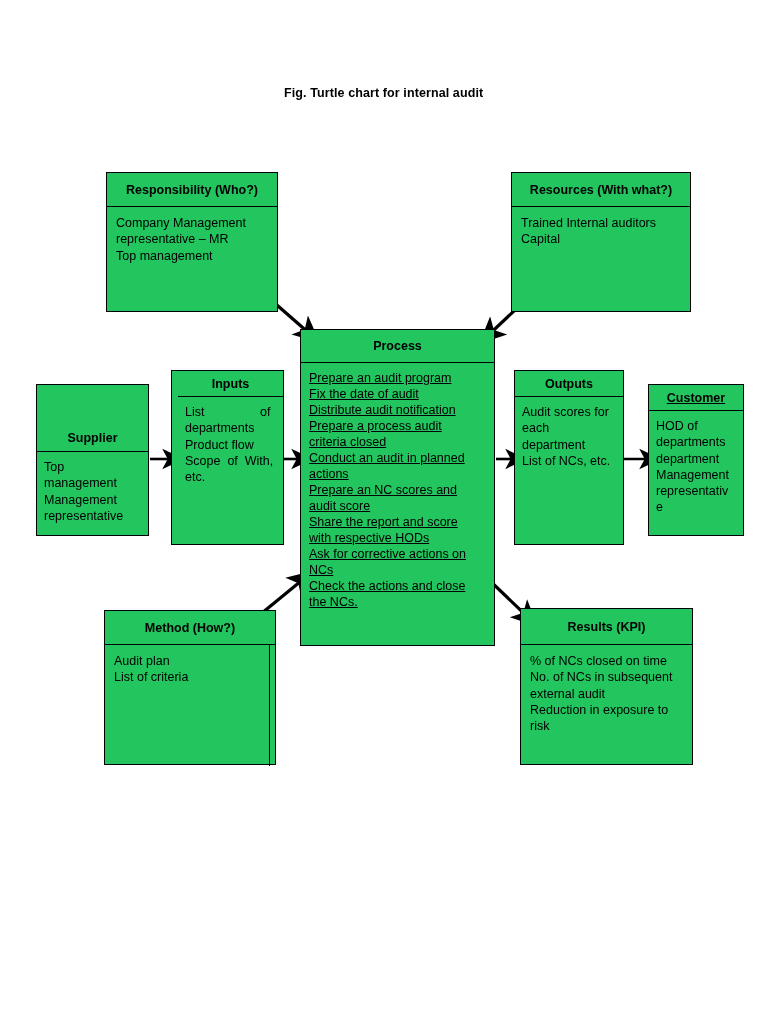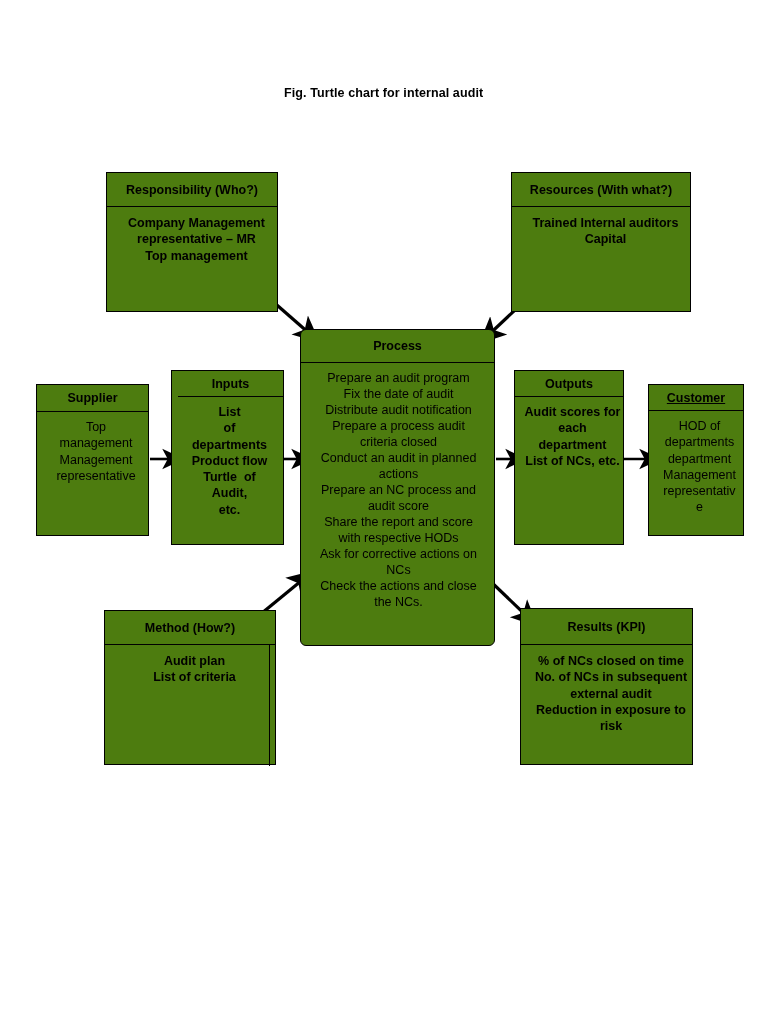--- a/index.html
+++ b/index.html
@@ -1,50 +1,50 @@
 <!DOCTYPE html>
 <html><head>
 <meta charset="utf-8">
 <style>
   html,body{margin:0;padding:0;background:#ffffff;}
   body{width:768px;height:1024px;position:relative;overflow:hidden;
        font-family:"Liberation Sans",sans-serif;color:#000;}
-  #canvas{position:absolute;inset:0;width:768px;height:921px;text-align:center;}
+  #canvas{position:absolute;inset:0;width:768px;height:921px;}
   svg.arrows{position:absolute;left:0;top:0;width:768px;height:1024px;pointer-events:none;}
 
   .fig-title{position:absolute;left:284px;top:86px;font-size:12.5px;font-weight:bold;
              letter-spacing:.1px;white-space:nowrap;}
 
-  .tbox{position:absolute;box-sizing:border-box;border:1.6px solid #000;background:#4d7c0f;}
+  .tbox{position:absolute;box-sizing:border-box;border:1.6px solid #000;background:#22c55e;}
   .thead{box-sizing:border-box;border-bottom:1.6px solid #000;display:flex;
          align-items:center;justify-content:center;font-weight:bold;font-size:12.5px;}
   .tbody{box-sizing:border-box;font-size:12.5px;line-height:1.30;}
-  .tbody.bold{font-weight:bold;}
+  .tbody.bold{font-weight:normal;}
   .tbody .ln{display:block;white-space:pre-wrap;}
 
   
   #box-responsibility{left:106px;top:172px;width:172px;height:140px;}
   #box-responsibility .thead{height:34px;}
   #box-responsibility .tbody{padding:8px 0 0 9px;}
 
   #box-resources{left:511px;top:172px;width:180px;height:140px;}
   #box-resources .thead{height:34px;}
   #box-resources .tbody{padding:8px 0 0 9px;}
 
   #box-supplier{left:36px;top:384px;width:113px;height:152px;}
-  #box-supplier .thead{height:27px;}
+  #box-supplier .thead{height:27px;margin-top:40px;}
   #box-supplier .tbody{padding:7px 0 0 7px;}
 
   #box-inputs{left:171px;top:370px;width:113px;height:175px;padding-left:6px;}
   #box-inputs .thead{height:26px;}
   #box-inputs .tbody{padding:7px 9px 0 7px;}
 
-  #box-process{left:300px;top:329px;width:195px;height:317px;border-radius:6px;}
+  #box-process{left:300px;top:329px;width:195px;height:317px;}
   #box-process .thead{height:33px;}
-  #box-process .tbody{padding:7px 6px 0 8px;line-height:1.28;}
+  #box-process .tbody{padding:7px 6px 0 8px;line-height:1.28;text-decoration:underline;}
 
   #box-outputs{left:514px;top:370px;width:110px;height:175px;}
   #box-outputs .thead{height:26px;}
   #box-outputs .tbody{padding:7px 0 0 7px;}
 
   #box-customer{left:648px;top:384px;width:96px;height:152px;}
   #box-customer .thead{height:26px;text-decoration:underline;}
   #box-customer .tbody{padding:7px 0 0 7px;}
 
   #box-method{left:104px;top:610px;width:172px;height:155px;}
@@ -108,36 +108,36 @@
       <span class="ln">representative</span>
     </div>
   </div>
 
   <div class="tbox" id="box-inputs">
     <div class="thead">Inputs</div>
     <div class="tbody bold">
       <span class="ln">List                of</span>
       <span class="ln">departments</span>
       <span class="ln">Product flow</span>
-      <span class="ln">Turtle  of  Audit,</span>
+      <span class="ln">Scope  of  With,</span>
       <span class="ln">etc.</span>
     </div>
   </div>
 
   <div class="tbox" id="box-process">
     <div class="thead">Process</div>
     <div class="tbody">
       <span class="ln">Prepare an audit program</span>
       <span class="ln">Fix the date of audit</span>
       <span class="ln">Distribute audit notification</span>
       <span class="ln">Prepare a process audit</span>
       <span class="ln">criteria closed</span>
       <span class="ln">Conduct an audit in planned</span>
       <span class="ln">actions</span>
-      <span class="ln">Prepare an NC process and</span>
+      <span class="ln">Prepare an NC scores and</span>
       <span class="ln">audit score</span>
       <span class="ln">Share the report and score</span>
       <span class="ln">with respective HODs</span>
       <span class="ln">Ask for corrective actions on</span>
       <span class="ln">NCs</span>
       <span class="ln">Check the actions and close</span>
       <span class="ln">the NCs.</span>
     </div>
   </div>
 

